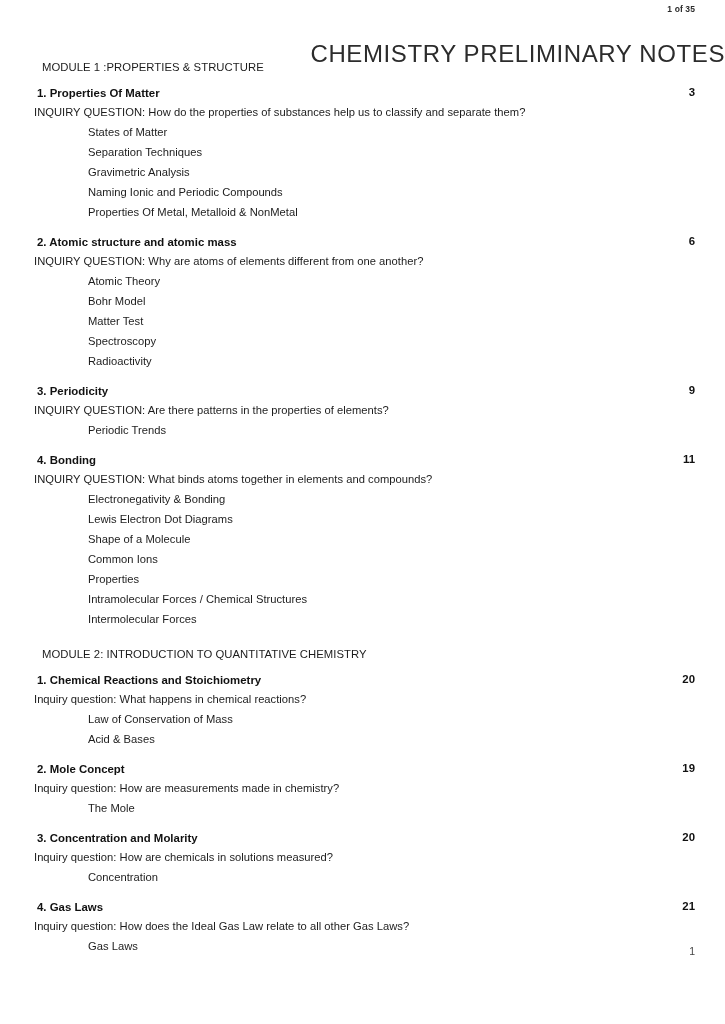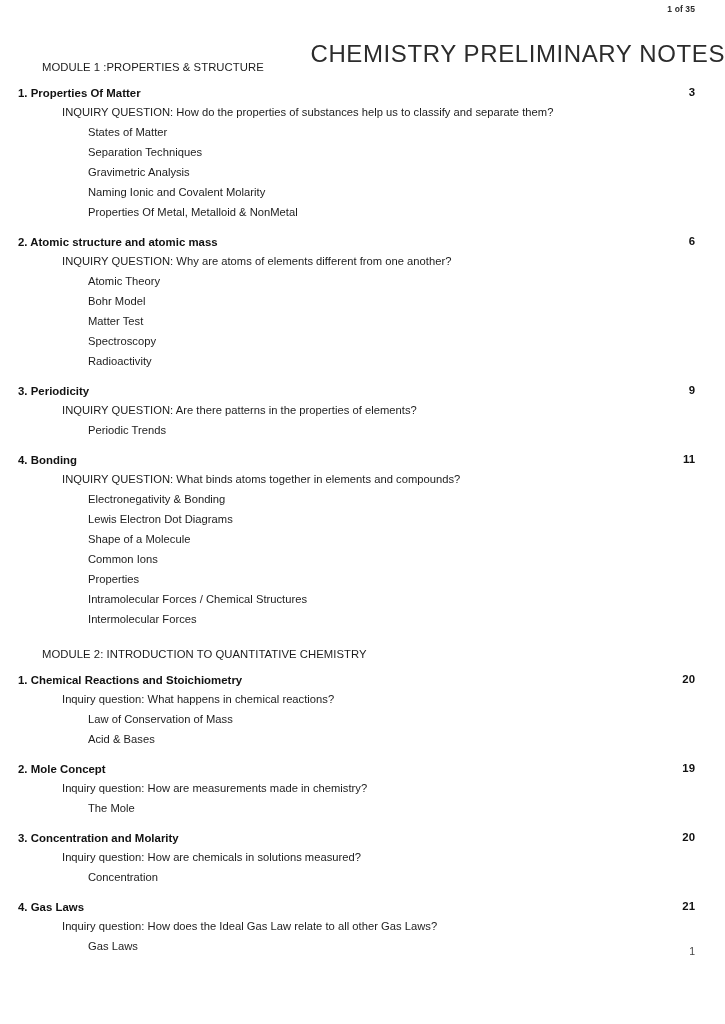--- a/index.html
+++ b/index.html
@@ -66,41 +66,41 @@
   }
 
   .section {
     margin: 0;
     padding: 0;
   }
   .section + .section { margin-top: 9px; }
 
   .section-head {
     position: relative;
-    margin: 0 30px 0 18px;
+    margin: 0 30px 0 37px;
     line-height: 20px;
     height: 20px;
   }
   .section-head .sec-label {
     font-size: 11.4px;
     font-weight: bold;
     color: #111111;
     letter-spacing: 0.02px;
   }
   .section-head .sec-page {
     position: absolute;
     right: 0;
     top: 0;
     font-size: 11.4px;
     font-weight: bold;
     color: #111111;
   }
 
   .inquiry {
-    margin: 0 0 0 62px;
+    margin: 0 0 0 34px;
     font-size: 11.2px;
     font-weight: 400;
     color: #1c1c1c;
     line-height: 20px;
     letter-spacing: 0.02px;
   }
 
   .topics {
     list-style: none;
     margin: 0;
@@ -140,21 +140,21 @@
 
   <div class="module-block">
         <div class="module-title">MODULE 1 :PROPERTIES &amp; STRUCTURE</div>
         <div class="section">
           <div class="section-head"><span class="sec-label">1. Properties Of Matter</span><span class="sec-page">3</span></div>
           <div class="inquiry">INQUIRY QUESTION: How do the properties of substances help us to classify and separate them?</div>
           <ul class="topics">
             <li>States of Matter</li>
             <li>Separation Techniques</li>
             <li>Gravimetric Analysis</li>
-            <li>Naming Ionic and Covalent Molarity</li>
+            <li>Naming Ionic and Periodic Compounds</li>
             <li>Properties Of Metal, Metalloid &amp; NonMetal</li>
           </ul>
         </div>
         <div class="section">
           <div class="section-head"><span class="sec-label">2. Atomic structure and atomic mass</span><span class="sec-page">6</span></div>
           <div class="inquiry">INQUIRY QUESTION: Why are atoms of elements different from one another?</div>
           <ul class="topics">
             <li>Atomic Theory</li>
             <li>Bohr Model</li>
             <li>Matter Test</li>

